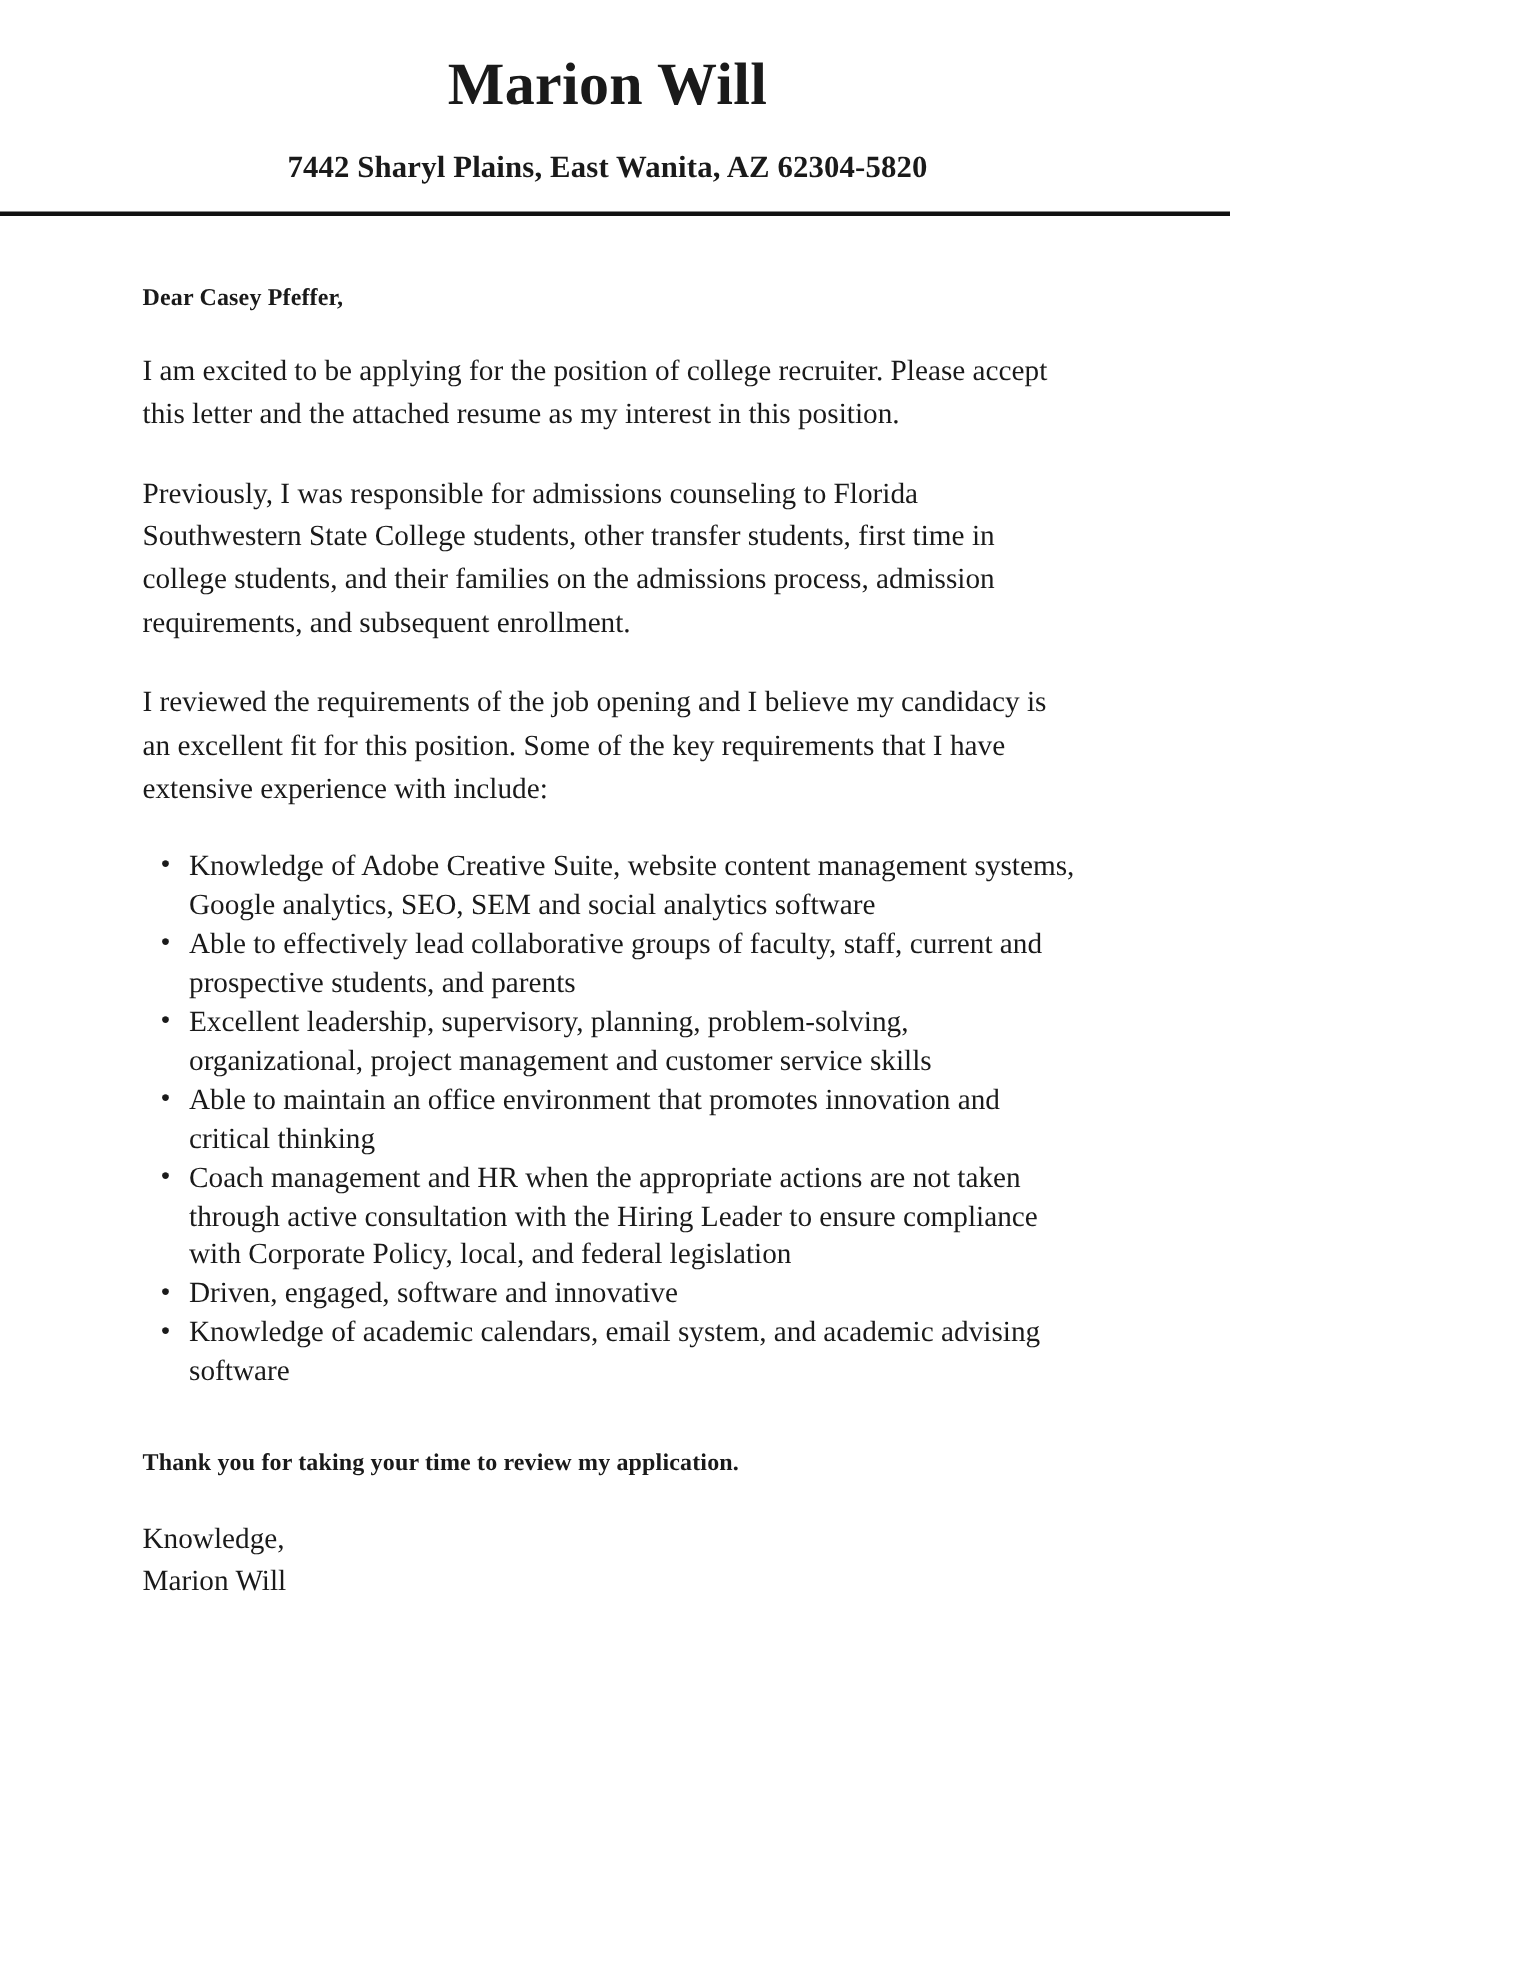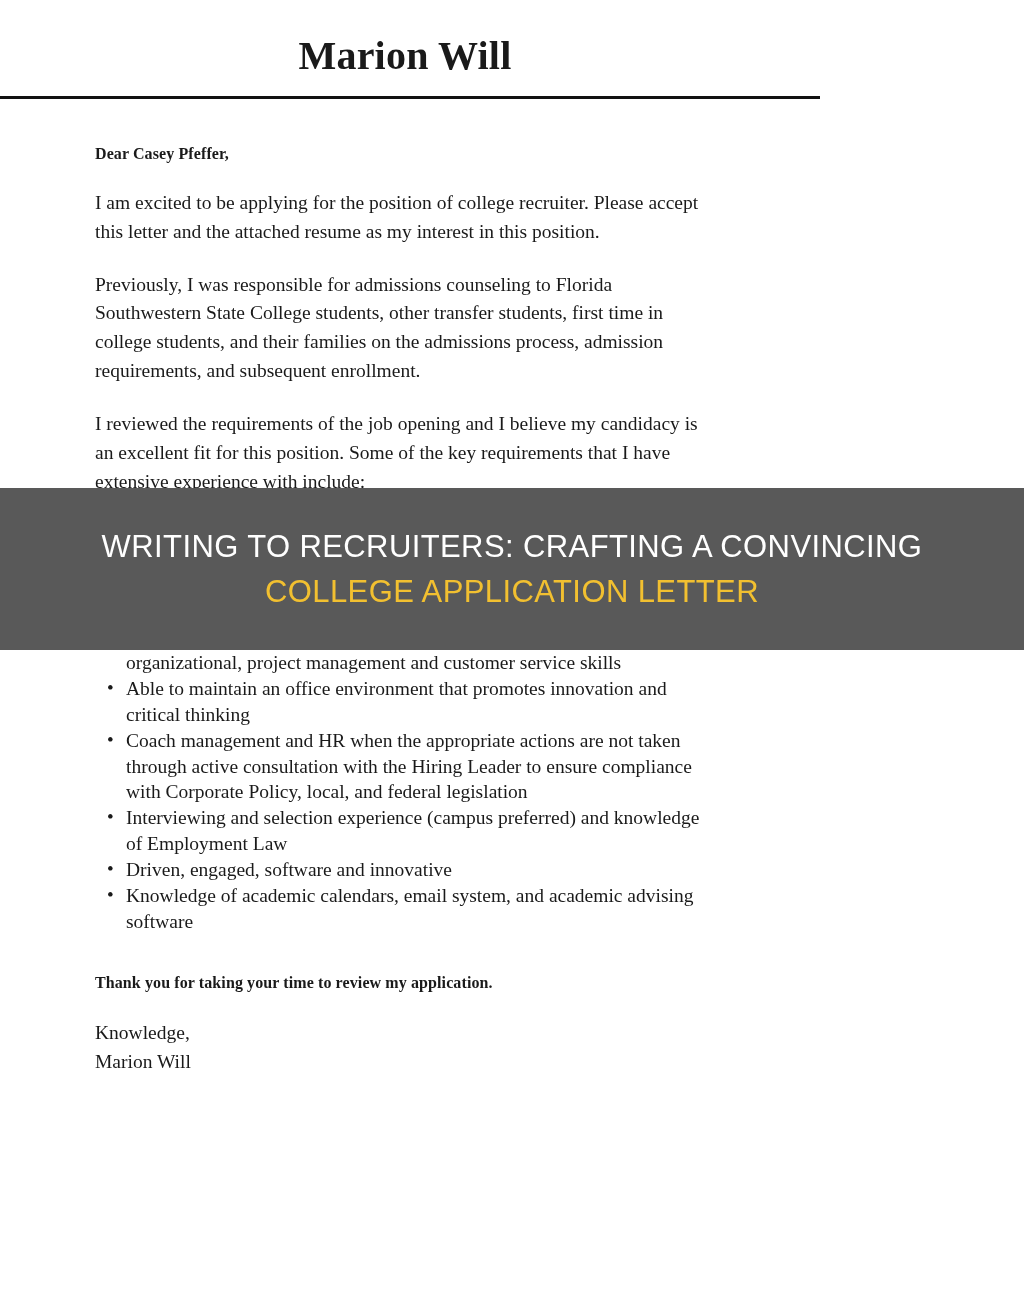--- a/index.html
+++ b/index.html
@@ -140,49 +140,45 @@
   .overlay-line-1 { color: #ffffff; }
   .overlay-line-2 { color: #f2c030; }
 </style>
 </head>
 <body>
 
 <div class="page">
 
   <header class="letterhead">
     <h1 class="applicant-name">Marion Will</h1>
+    <div class="applicant-address">7442 Sharyl Plains, East Wanita, AZ 62304-5820</div>
     <hr class="header-rule">
   </header>
 
   <main class="letter-body">
 
     <p class="salutation">Dear Casey Pfeffer,</p>
 
     <p class="para para-1">I am excited to be applying for the position of college recruiter. Please accept this letter and the attached resume as my interest in this position.</p>
 
     <p class="para para-2">Previously, I was responsible for admissions counseling to Florida Southwestern State College students, other transfer students, first time in college students, and their families on the admissions process, admission requirements, and subsequent enrollment.</p>
 
     <p class="para para-3">I reviewed the requirements of the job opening and I believe my candidacy is an excellent fit for this position. Some of the key requirements that I have extensive experience with include:</p>
 
     <ul class="requirements-list" id="requirements-list">
         <li>Knowledge of Adobe Creative Suite, website content management systems, Google analytics, SEO, SEM and social analytics software</li>
         <li>Able to effectively lead collaborative groups of faculty, staff, current and prospective students, and parents</li>
         <li>Excellent leadership, supervisory, planning, problem-solving, organizational, project management and customer service skills</li>
         <li>Able to maintain an office environment that promotes innovation and critical thinking</li>
         <li>Coach management and HR when the appropriate actions are not taken through active consultation with the Hiring Leader to ensure compliance with Corporate Policy, local, and federal legislation</li>
-        <li>Interviewing and selection experience (campus preferred) and knowledge of Employment Law</li>
         <li>Driven, engaged, software and innovative</li>
         <li>Knowledge of academic calendars, email system, and academic advising software</li>
       </ul>
 
     <p class="closing-thanks">Thank you for taking your time to review my application.</p>
 
     <p class="signoff">Knowledge,</p>
     <p class="signoff-name">Marion Will</p>
 
   </main>
 
-  <div class="title-overlay" style="background: rgb(89, 89, 89);">
-    <div class="overlay-line overlay-line-1" style="color: rgb(255, 255, 255);">WRITING TO RECRUITERS: CRAFTING A CONVINCING</div>
-    <div class="overlay-line overlay-line-2" style="color: rgb(242, 192, 48);">COLLEGE APPLICATION LETTER</div>
-  </div>
 
 </div>
 
 </body></html>

